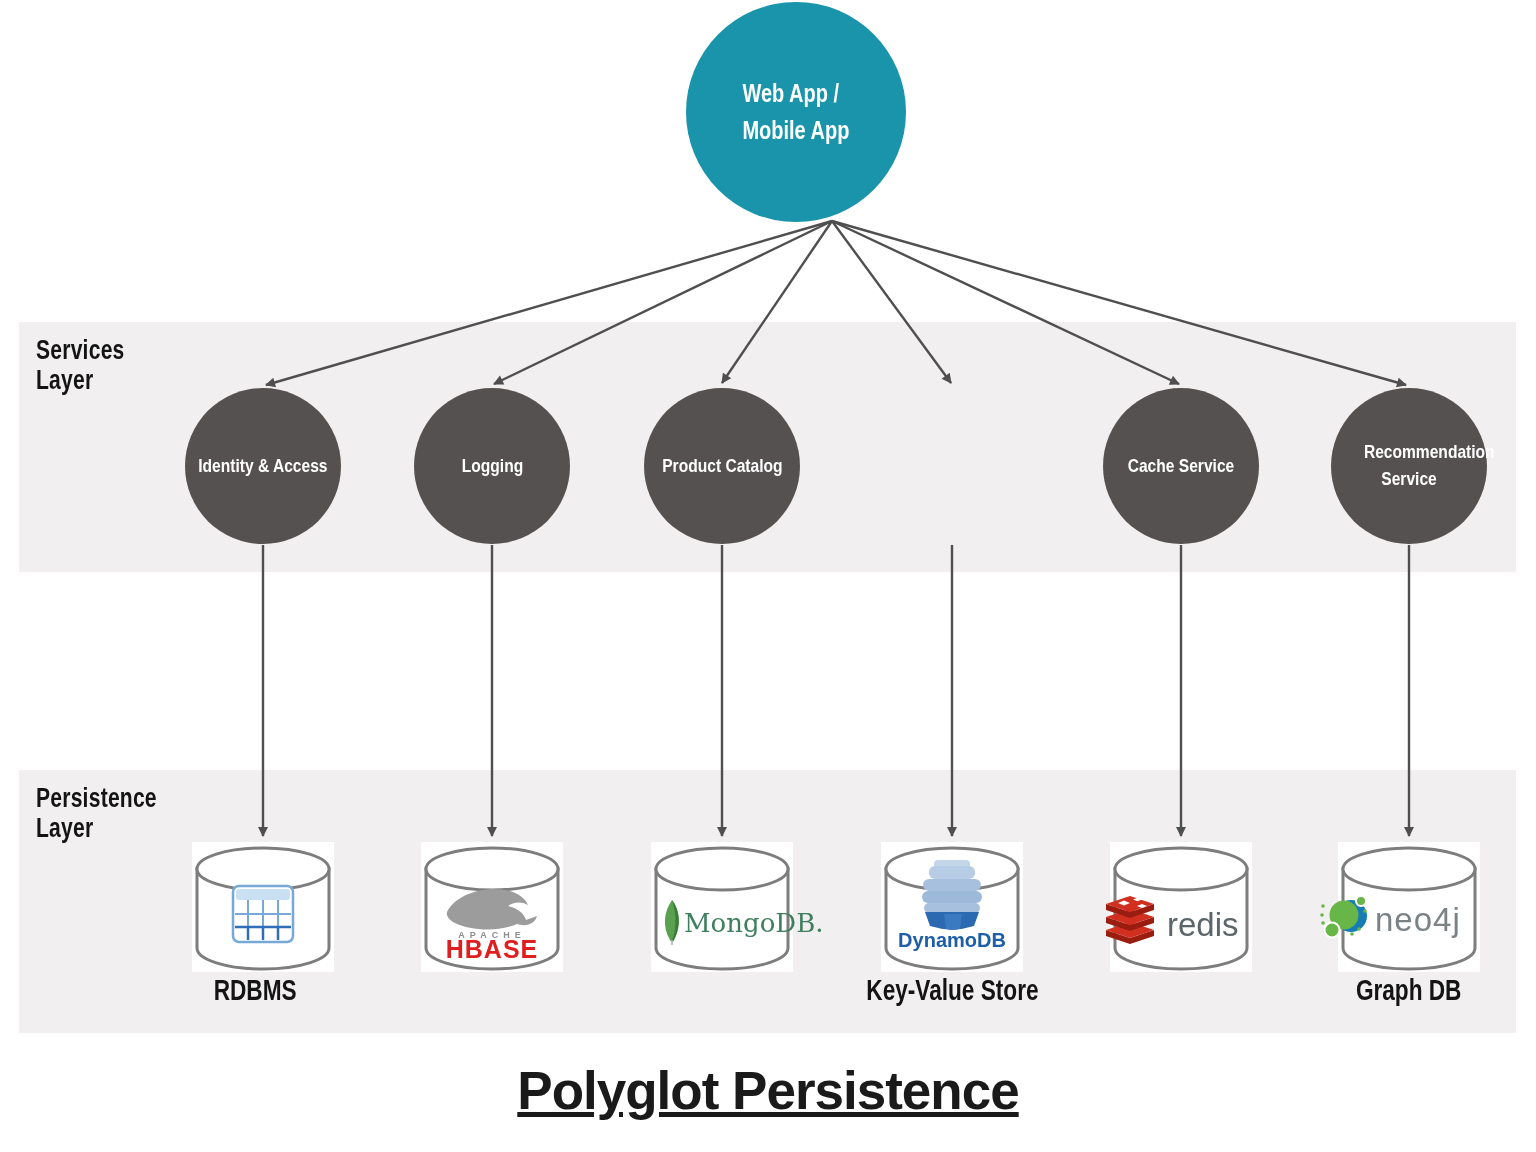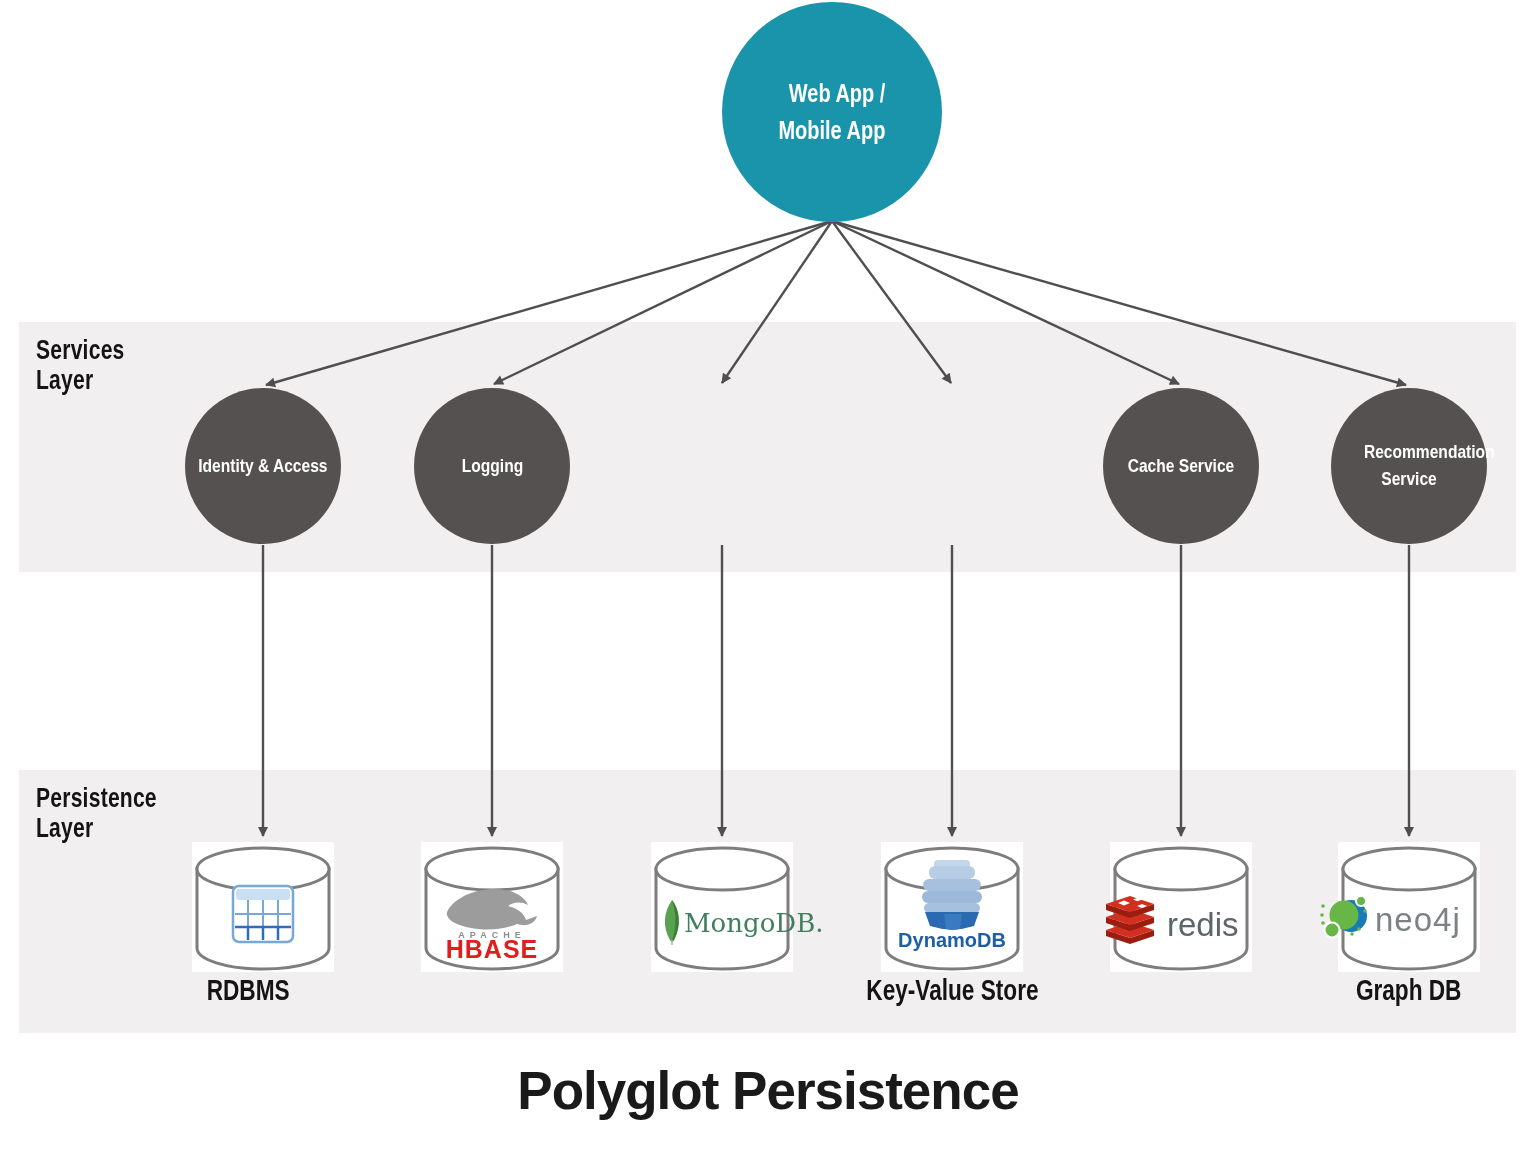--- a/index.html
+++ b/index.html
@@ -11,23 +11,23 @@
   .band{position:absolute;left:19px;width:1497px;background:#f1efef;z-index:1;}
   .band.services{top:322px;height:250px;}
   .band.persistence{top:770px;height:263px;}
   .band-label{
     position:absolute;left:17px;top:13px;font-weight:bold;font-size:27px;line-height:1.12;
     color:#141414;white-space:pre-line;transform:scaleX(.78);transform-origin:left top;
     letter-spacing:.3px;
   }
   svg.overlay{position:absolute;left:0;top:0;z-index:2;}
   .app-circle{
-    position:absolute;left:722px;top:2px;width:220px;height:220px;border-radius:50%;
+    position:absolute;left:686px;top:2px;width:220px;height:220px;border-radius:50%;
     background:#1a94aa;display:flex;align-items:center;justify-content:center;
-    text-align:right;z-index:3;
+    text-align:left;z-index:3;
   }
   .app-circle .txt{
     color:#fff;font-weight:bold;font-size:25px;line-height:1.5;white-space:pre-line;
     transform:scaleX(.8);transform-origin:center;
   }
   .service-circle{
     position:absolute;top:388px;width:156px;height:156px;border-radius:50%;
     background:#565151;display:flex;align-items:center;justify-content:center;
     text-align:center;z-index:3;
   }
@@ -36,21 +36,21 @@
     transform:scaleX(.82);transform-origin:center;
   }
   .service-circle .txt.wrap{white-space:normal;width:110px;}
   .db-label{
     position:absolute;top:974px;width:240px;text-align:center;font-weight:bold;
     font-size:29px;color:#141414;z-index:3;
   }
   .db-label .txt{display:inline-block;transform:scaleX(.78);transform-origin:center;white-space:nowrap;}
   .title{
     position:absolute;top:1060px;left:0;width:1536px;text-align:center;font-size:53px;
-    font-weight:bold;color:#1a1a1a;letter-spacing:-1px;z-index:3;
+    font-weight:bold;color:#1a1a1a;letter-spacing:-1px;z-index:3;text-decoration:underline;
   }
 </style>
 </head>
 <body>
 
 <div class="stage">
 
   <div class="band services">
     <div class="band-label">Services
 Layer</div>
@@ -206,28 +206,31 @@
     <span class="txt">Web App /
 Mobile App</span>
   </div>
 
   <div class="service-circle" style="left:185px">
     <span class="txt">Identity &amp; Access</span>
   </div>
   <div class="service-circle" style="left:414px">
     <span class="txt">Logging</span>
   </div>
+  <div class="service-circle" style="left:644px">
+    <span class="txt">Product Catalog</span>
+  </div>
   <div class="service-circle" style="left:1103px">
     <span class="txt">Cache Service</span>
   </div>
   <div class="service-circle" style="left:1331px">
     <span class="txt wrap">Recommendation Service</span>
   </div>
 
-  <div class="db-label" style="left:128px">
+  <div class="db-label" style="left:135px">
     <span class="txt">RDBMS</span>
   </div>
   <div class="db-label" style="left:832px">
     <span class="txt">Key-Value Store</span>
   </div>
   <div class="db-label" style="left:1289px">
     <span class="txt">Graph DB</span>
   </div>
 
   <div class="title">Polyglot Persistence</div>

